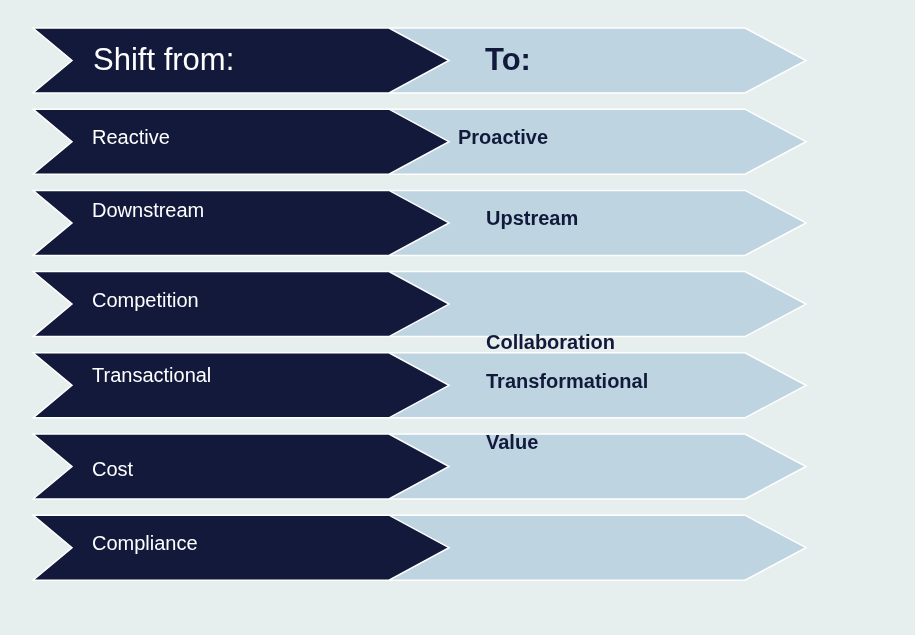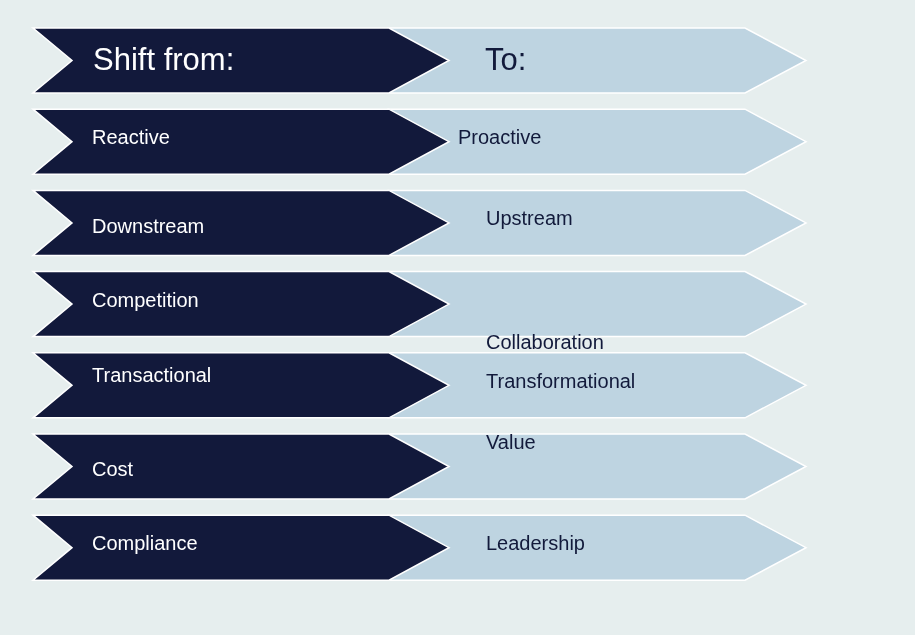--- a/index.html
+++ b/index.html
@@ -4,21 +4,21 @@
 <style>
   html, body { margin: 0; padding: 0; }
   body {
     width: 915px; height: 635px; background: #e6eeee; position: relative; overflow: hidden;
     font-family: "Liberation Sans", "DejaVu Sans", sans-serif;
   }
   .diagram { position: absolute; left: 0; top: 0; width: 915px; height: 553px; }
   svg.shapes { position: absolute; left: 0; top: 0; }
   .label { position: absolute; font-size: 20px; line-height: 1; white-space: nowrap; }
   .label.from { color: #ffffff; }
-  .label.to { color: #121a3b; }
+  .label.to { color: #121a3b; font-weight: bold; }
   .label.header { font-size: 31px; }
 </style>
 </head>
 <body>
 
 <div class="diagram">
   <svg class="shapes" width="915" height="635">
     <g id="rows">
         <polygon points="388,28 745,28 806,60.5 745,93 388,93" fill="#bed4e1" stroke="#ffffff" stroke-width="1.5"></polygon>
         <polygon points="33,28 389,28 449,60.5 389,93 33,93 72,60.5" fill="#12193b" stroke="#ffffff" stroke-width="1.5"></polygon>
@@ -36,27 +36,26 @@
         <polygon points="33,515.2 389,515.2 449,547.7 389,580.2 33,580.2 72,547.7" fill="#12193b" stroke="#ffffff" stroke-width="1.5"></polygon>
       </g>
   </svg>
 
   <div class="label from header" style="left:93px; top:44px;">Shift from:</div>
   <div class="label to header" style="left:485px; top:44px;">To:</div>
 
   <div class="label from" style="left:92px; top:127px;">Reactive</div>
   <div class="label to" style="left:458px; top:127px;">Proactive</div>
 
-  <div class="label from" style="left:92px; top:216px;">Downstream</div>
+  <div class="label from" style="left:92px; top:200px;">Downstream</div>
   <div class="label to" style="left:486px; top:208px;">Upstream</div>
 
   <div class="label from" style="left:92px; top:290px;">Competition</div>
   <div class="label to" style="left:486px; top:290px;margin-top:42px;">Collaboration</div>
 
   <div class="label from" style="left:92px; top:365px;">Transactional</div>
   <div class="label to" style="left:486px; top:371px;">Transformational</div>
 
   <div class="label from" style="left:92px; top:459px;text-align:center;">Cost</div>
   <div class="label to" style="left:486px; top:432px;">Value</div>
 
   <div class="label from" style="left:92px; top:533px;">Compliance</div>
-  <div class="label to" style="left:486px; top:533px;">Leadership</div>
 </div>
 
 </body></html>

